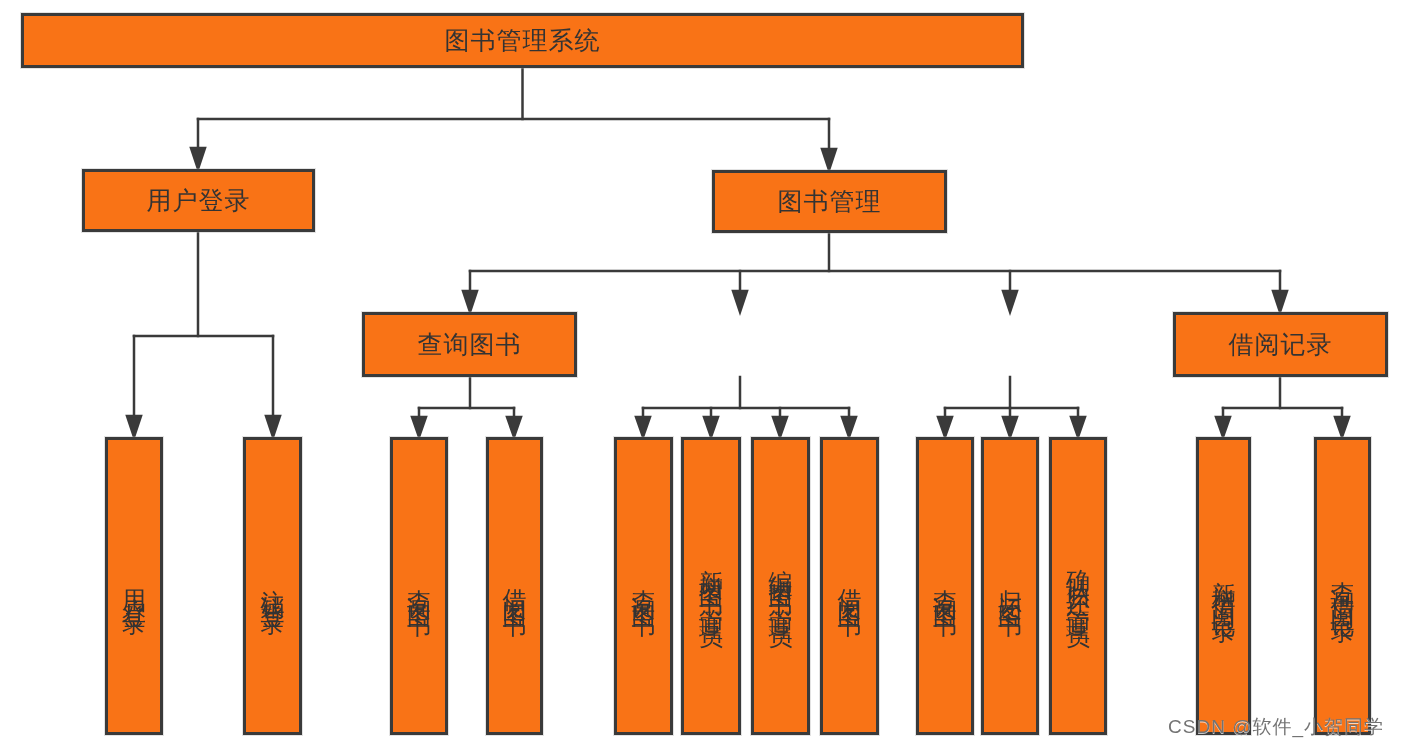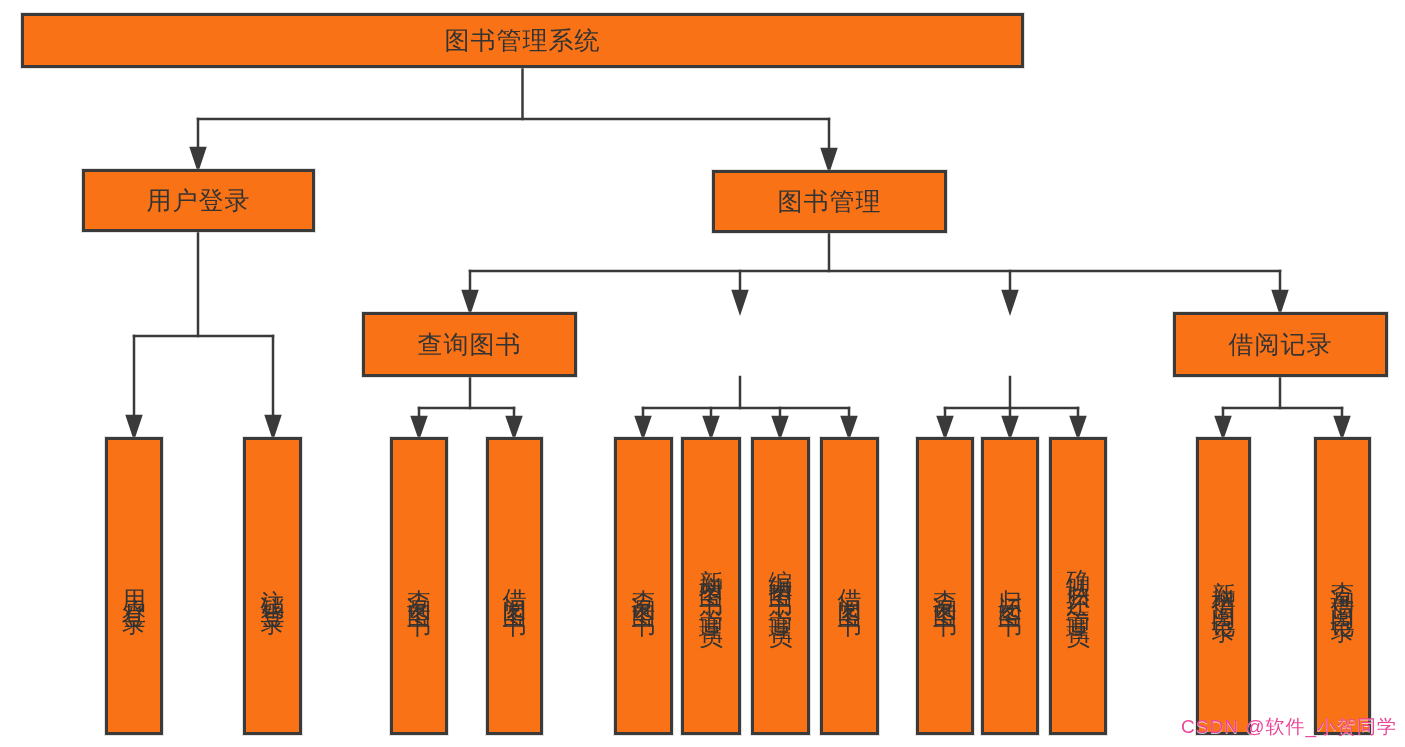--- a/index.html
+++ b/index.html
@@ -13,22 +13,22 @@
     border:3px solid #3a3a3a;box-shadow:0 0 0 1px rgba(175,175,175,.35);
     display:flex;align-items:center;justify-content:center;
     color:#333333;z-index:2;
   }
   .h .label{font-size:25px;letter-spacing:1px;white-space:nowrap;}
   .v .label{
     writing-mode:vertical-rl;text-orientation:mixed;
     font-size:24px;line-height:1;letter-spacing:8px;white-space:nowrap;
   }
   .watermark{
-    position:absolute;right:8px;bottom:7px;z-index:5;
-    font-size:19px;color:#ec4899;letter-spacing:1px;
+    position:absolute;right:21px;bottom:7px;z-index:5;
+    font-size:19px;color:#737373;letter-spacing:1px;
     text-shadow:0 1px 0 rgba(255,255,255,.7);white-space:nowrap;
   }
 </style>
 </head>
 <body>
 
 <div class="canvas">
 
   <svg class="connectors" width="1405" height="747" viewBox="0 0 1405 747" stroke="#3a3a3a" stroke-width="2.5" fill="#3a3a3a" stroke-linecap="square">
 

